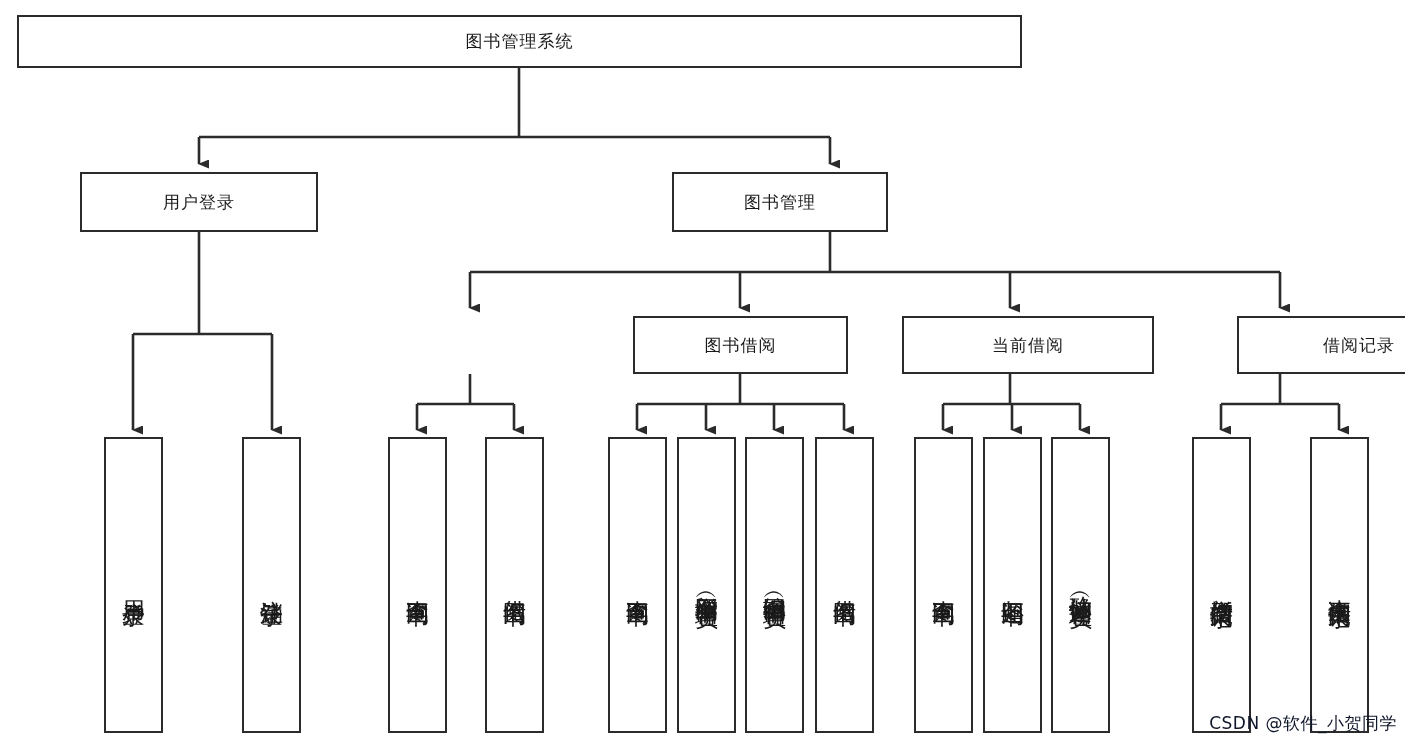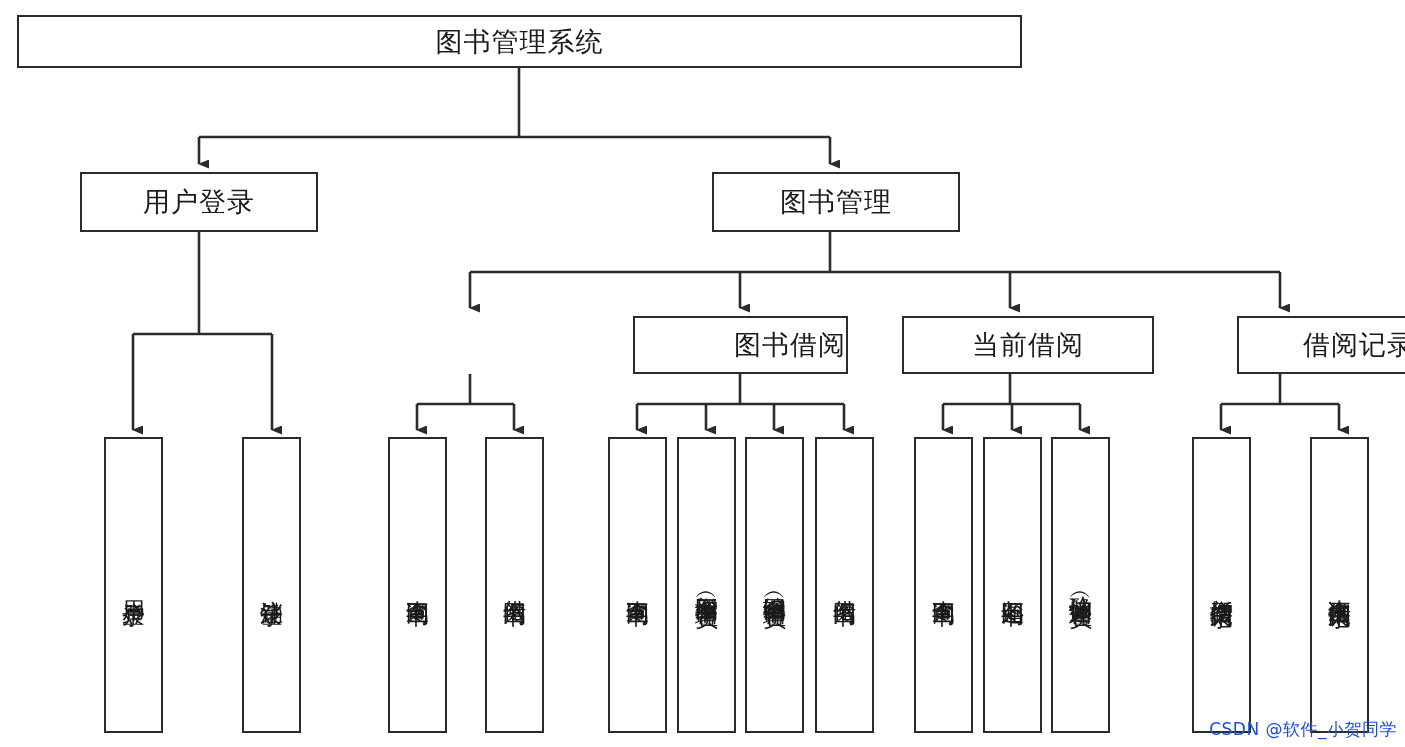--- a/index.html
+++ b/index.html
@@ -28,21 +28,21 @@
     position: absolute;
     box-sizing: border-box;
     border: 2px solid #2b2b2b;
     background: #ffffff;
     display: flex;
     align-items: center;
     justify-content: center;
     color: #1a1a1a;
   }
   .node.horiz {
-    font-size: 27px;
+    font-size: 17px;
     letter-spacing: 1px;
   }
   .node.vert {
     writing-mode: vertical-rl;
     text-orientation: upright;
     font-size: 23px;
     line-height: 1.18;
     letter-spacing: 1.5px;
     padding: 6px 0;
     text-align: center;
@@ -50,23 +50,23 @@
   .node.vert .vtext {
     writing-mode: vertical-rl;
     text-orientation: upright;
     white-space: normal;
     display: block;
     max-height: 100%;
   }
   #watermark {
     position: absolute;
     right: 8px;
-    bottom: 6px;
+    bottom: 12px;
     font-size: 17px;
-    color: #1d4ed8;
+    color: #0f172a;
     letter-spacing: 0.5px;
     white-space: nowrap;
     pointer-events: none;
   }
 </style>
 </head>
 <body>
 
 <div id="canvas">
 
@@ -122,25 +122,25 @@
     </g>
   </svg>
 
   <div class="node horiz" style="left:17px; top:15px; width:1005px; height:53px;">
     <span>图书管理系统</span>
   </div>
 
   <div class="node horiz" style="left:80px; top:172px; width:238px; height:60px;">
     <span>用户登录</span>
   </div>
-  <div class="node horiz" style="left:712px; top:172px; width:248px; height:60px;align-items:center;">
+  <div class="node horiz" style="left:672px; top:172px; width:216px; height:60px;align-items:center;">
     <span>图书管理</span>
   </div>
 
-  <div class="node horiz" style="left:633px; top:316px; width:215px; height:58px;justify-content:flex-end;">
+  <div class="node horiz" style="left:633px; top:316px; width:215px; height:58px;">
     <span>图书借阅</span>
   </div>
   <div class="node horiz" style="left:902px; top:316px; width:252px; height:58px;">
     <span>当前借阅</span>
   </div>
   <div class="node horiz" style="left:1237px; top:316px; width:244px; height:58px;">
     <span>借阅记录</span>
   </div>
 
   <div class="node vert" style="left:104px; top:437px; width:59px; height:296px;">

